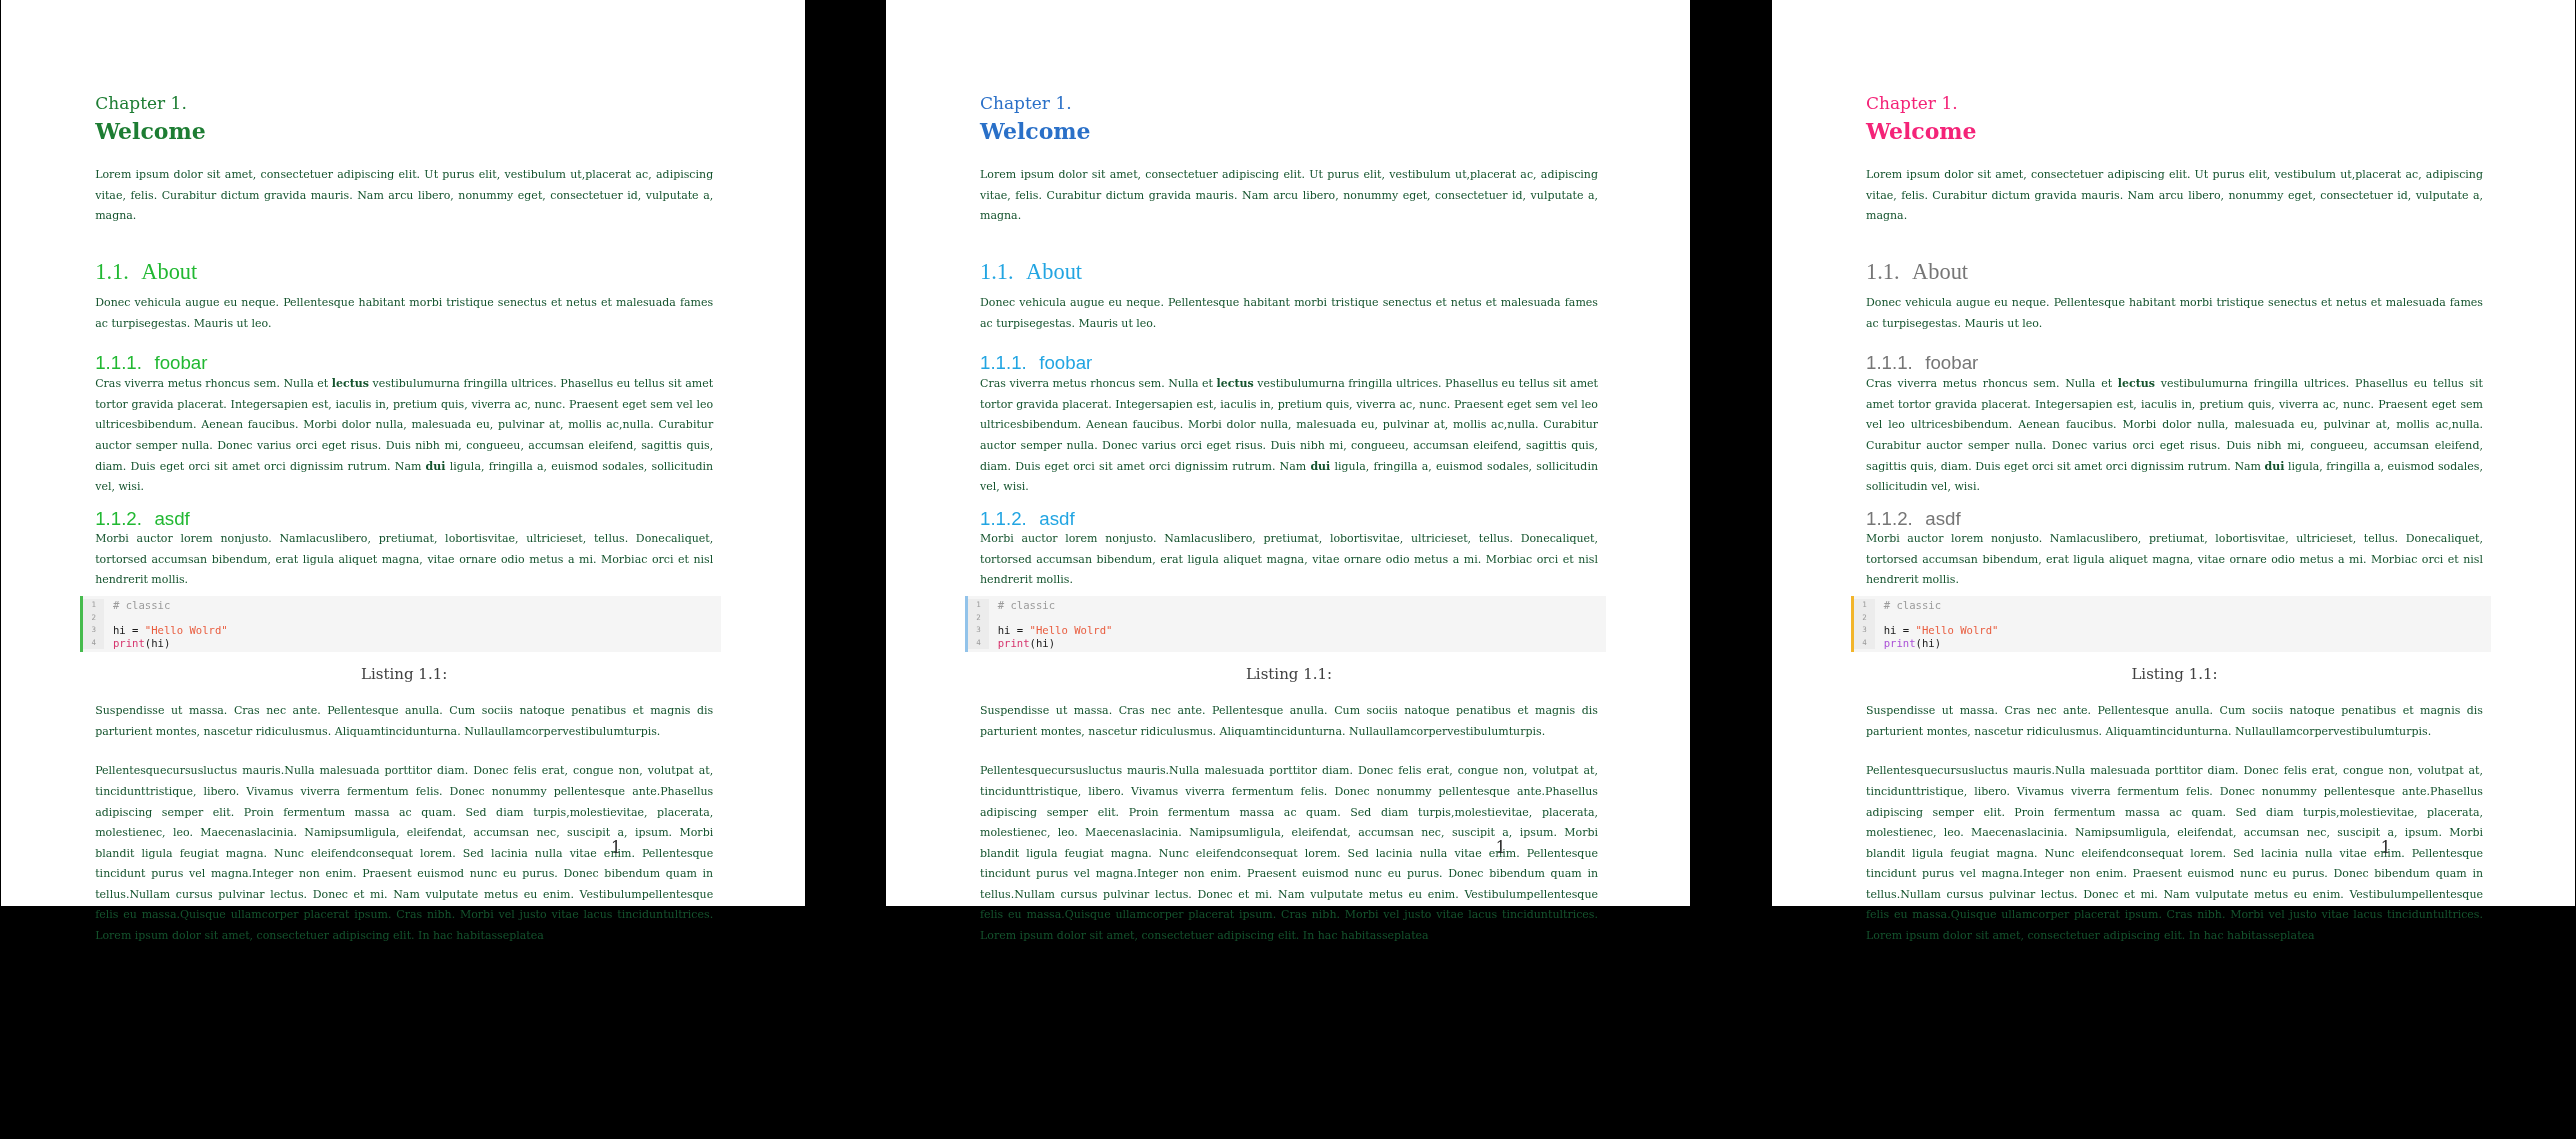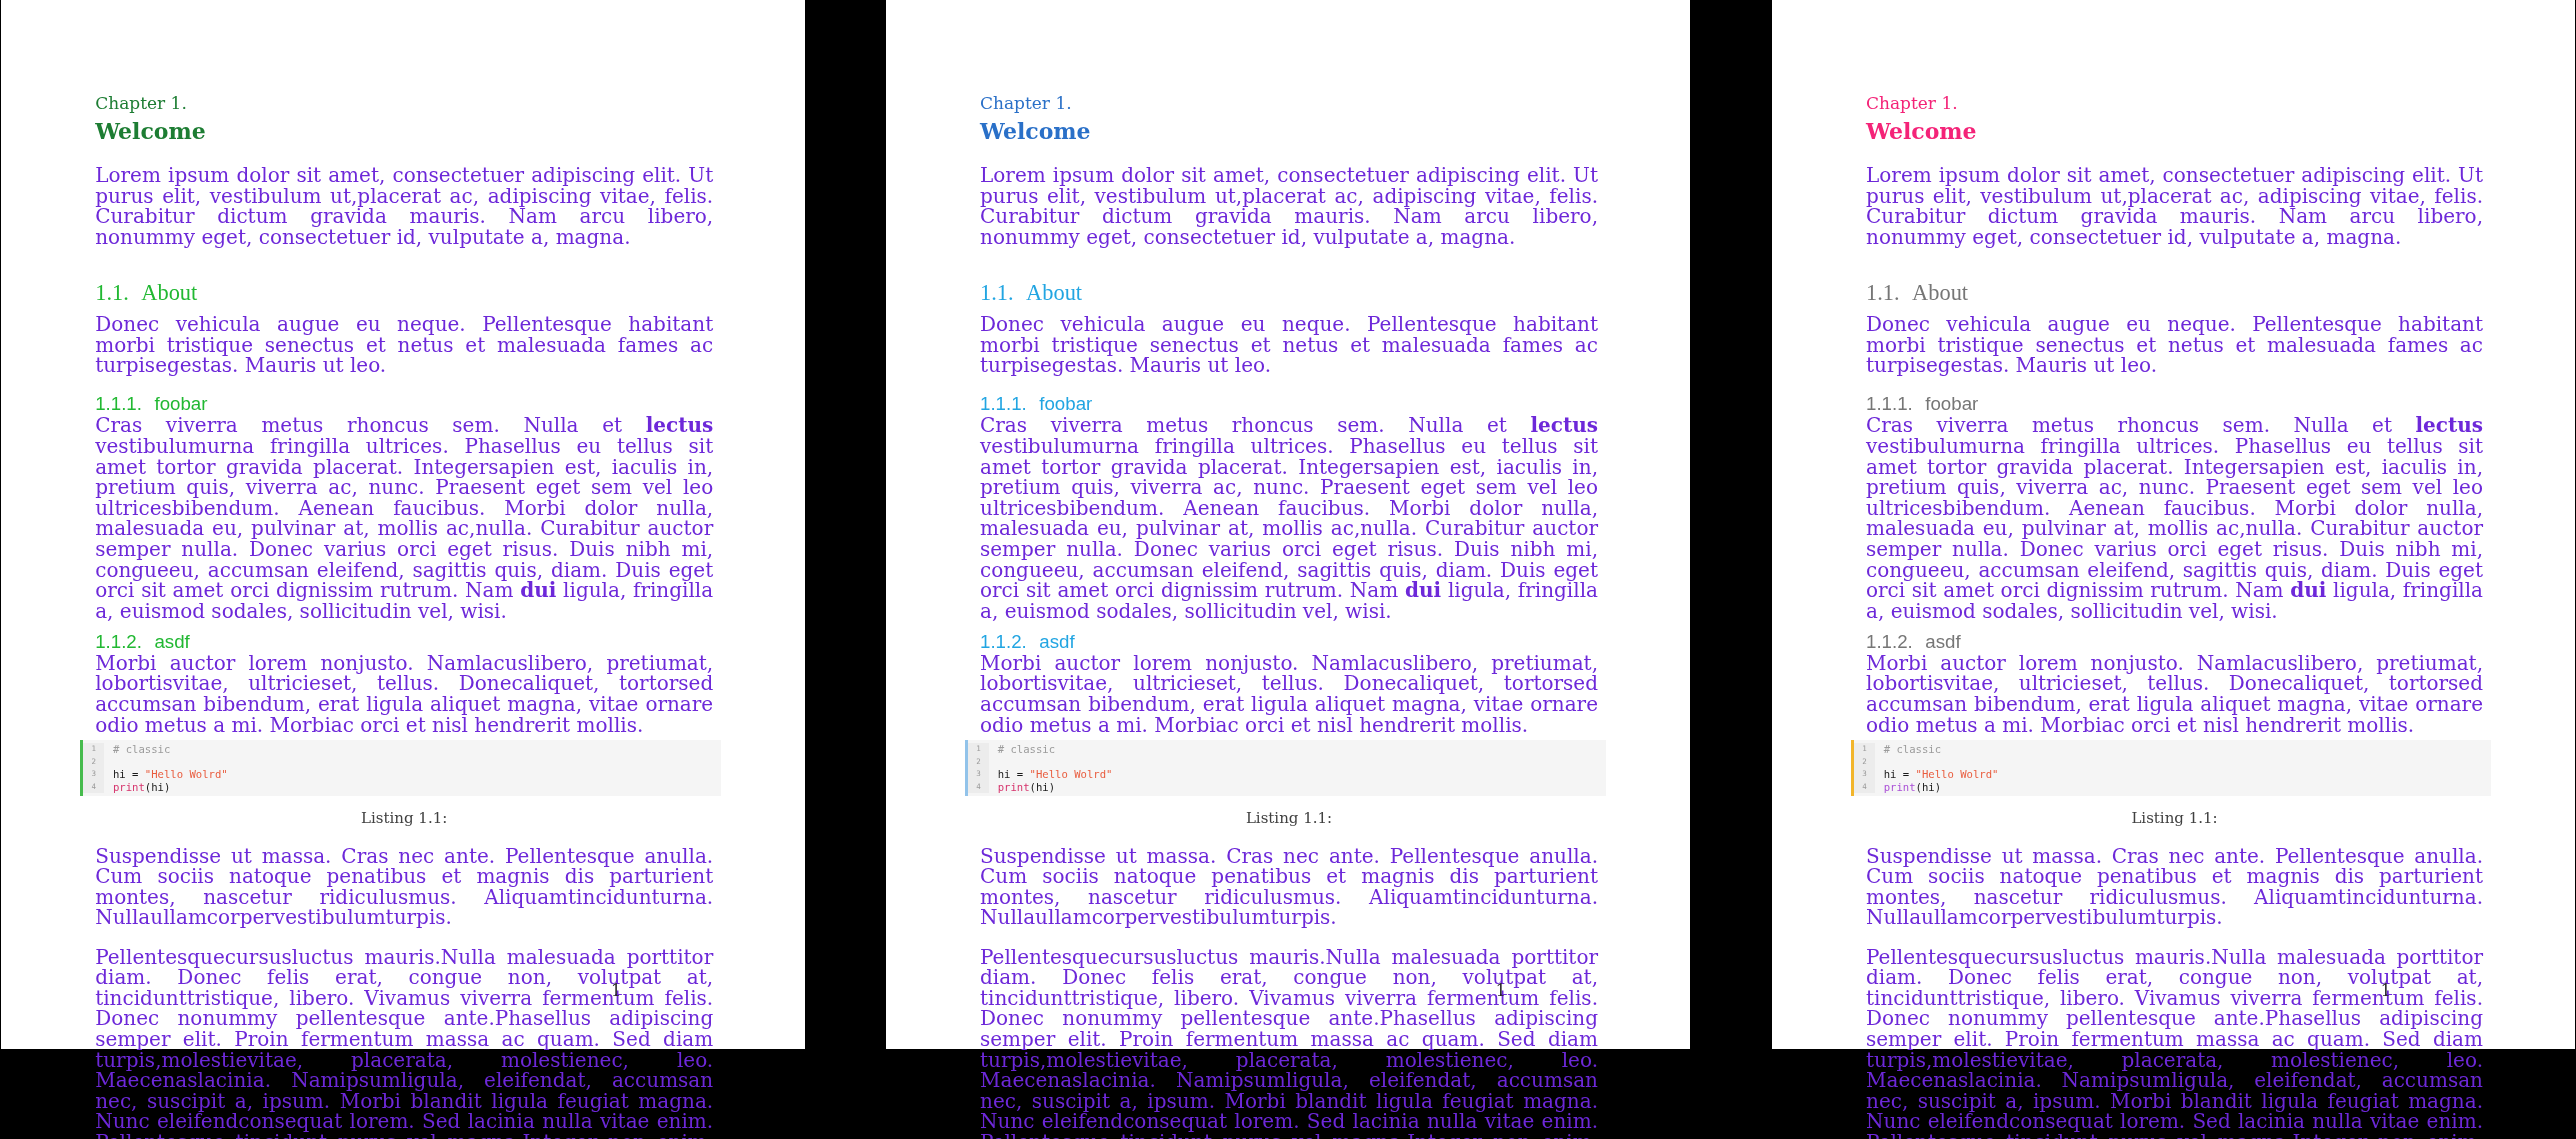--- a/index.html
+++ b/index.html
@@ -1,20 +1,20 @@
 <!DOCTYPE html>
 <html style="font-size:10px"><head>
 <meta charset="utf-8">
 <style>
   * { margin:0; padding:0; box-sizing:border-box; }
   html,body { width:2576px; height:1140px; background:#000; overflow:hidden; }
   body { font-family:"DejaVu Serif", serif; }
 
   .page {
-    position:absolute; top:0; height:1049px; background:#ffffff;
+    position:absolute; top:0; height:906px; background:#ffffff;
   }
   .page-0 { left:1.2px;    width:804px; }
   .page-1 { left:886px; width:804px; }
   .page-2 { left:1772px; width:803px; }
 
   .content {
     position:absolute; left:94px; right:92px; top:0; bottom:0;
     color:#222;
   }
 
@@ -22,23 +22,23 @@
     margin-top:94px;
     font-size:17px; line-height:1.15;
     color:var(--chapter, #1d7d33);
   }
   .doc-title {
     margin-top:5px;
     font-size:22px; line-height:1.1; font-weight:bold;
     color:var(--chapter, #1d7d33);
   }
   p.body-text {
-    font-size:20px; line-height:20.6px;
+    font-size:11px; line-height:20.6px;
     text-align:justify;
-    color:#6d28d9;
+    color:#14532d;
   }
   .intro-para { margin-top:22.4px; }
 
   h2.section-heading, h3.subsection-heading {
     font-family:"Liberation Sans", sans-serif;
     font-weight:normal;
     color:var(--section, #21b832);
   }
   h2.section-heading { margin-top:32px; font-size:22.4px; line-height:1.15;font-family:Liberation Serif, serif; }
   h3.subsection-heading { font-size:18.7px; line-height:1.15; }

